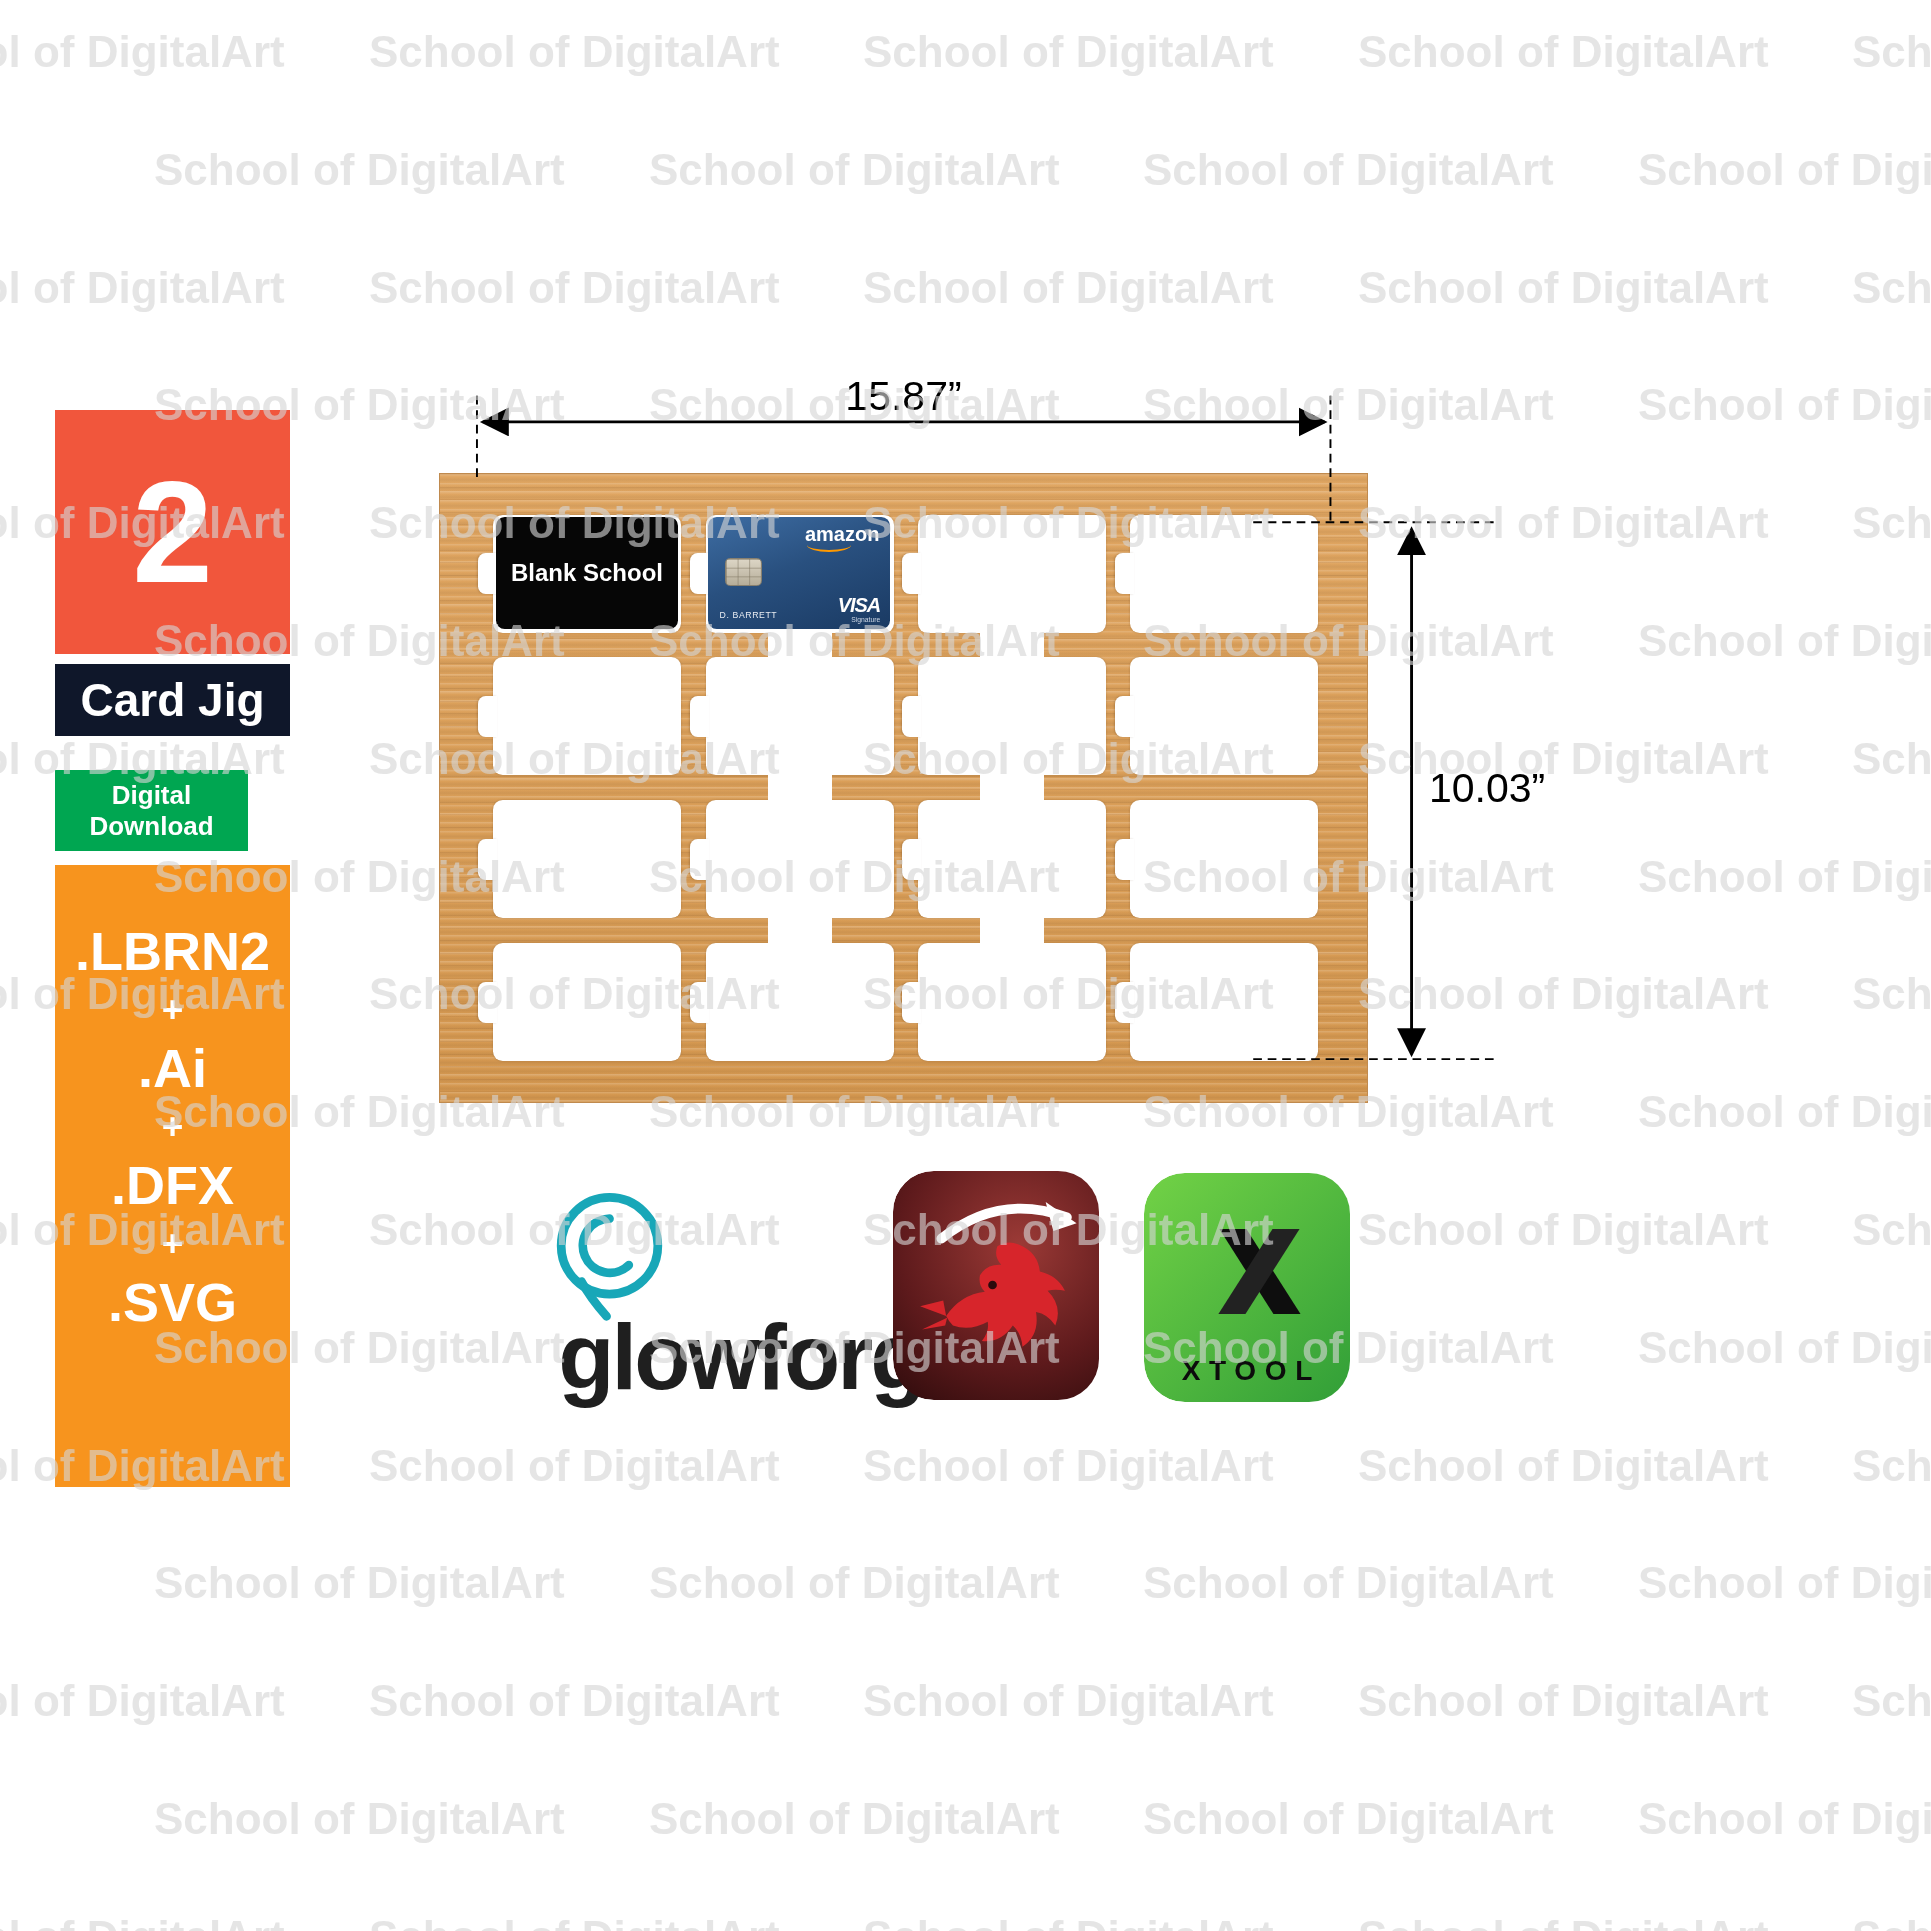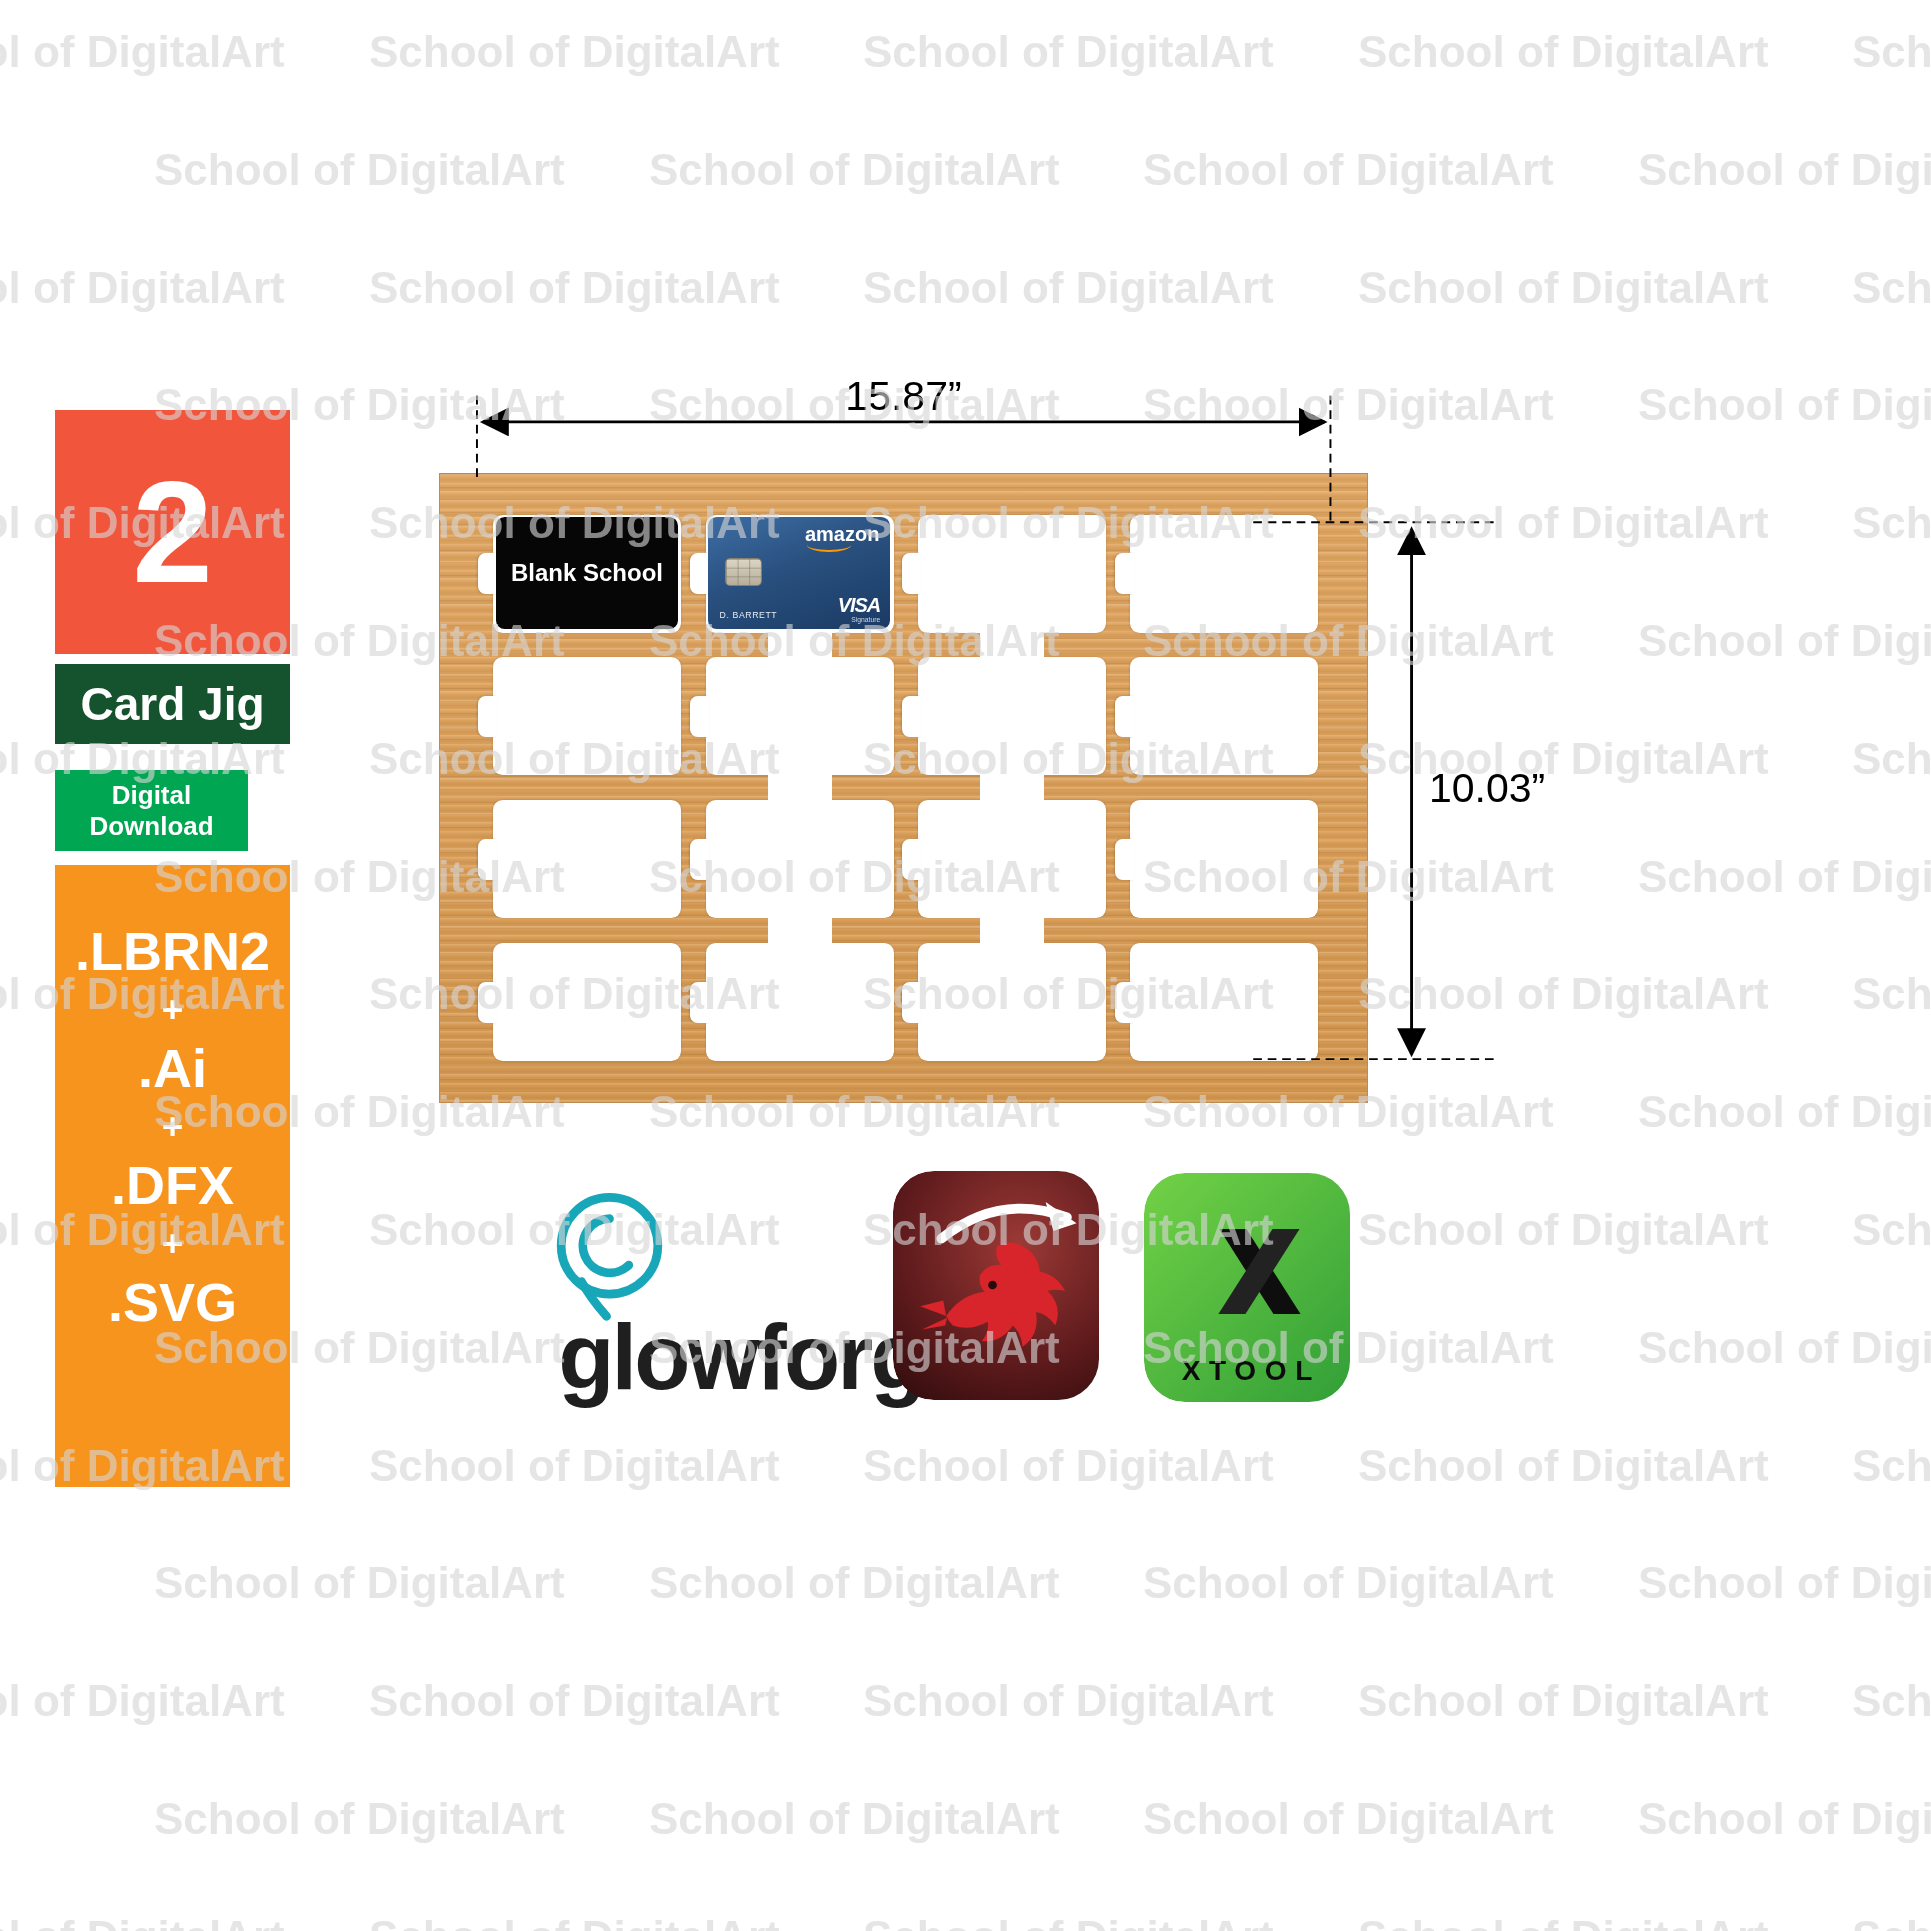--- a/index.html
+++ b/index.html
@@ -8,21 +8,21 @@
 
   
   .wm-layer{position:absolute;inset:0;z-index:9;pointer-events:none;}
   .wm{position:absolute;font-size:44px;font-weight:bold;color:rgba(213,213,213,0.62);
       white-space:nowrap;}
 
   
   .badge{position:absolute;display:flex;align-items:center;justify-content:center;
          color:#fff;font-weight:bold;text-align:center;}
   .badge-count{left:55px;top:410px;width:235px;height:244px;background:#F1563C;font-size:145px;}
-  .badge-title{left:55px;top:664px;width:235px;height:80px;background:#14532d;font-size:46px;}
+  .badge-title{left:55px;top:664px;width:235px;height:72px;background:#0f172a;font-size:46px;}
   .badge-download{left:55px;top:770px;width:193px;height:81px;background:#00A651;font-size:26px;}
   .badge-formats{left:55px;top:865px;width:235px;height:622px;background:#F7941E;
                  flex-direction:column;justify-content:flex-start;gap:13.5px;padding-top:58px;box-sizing:border-box;}
   .fmt-item{font-size:54px;font-weight:bold;line-height:1.05;}
   .fmt-plus{font-size:37px;font-weight:bold;line-height:0.9;}
 
   
   .board{position:absolute;left:439px;top:473px;width:929px;height:630px;
          border:1.9px solid #c08a4e;box-sizing:border-box;
          background:

